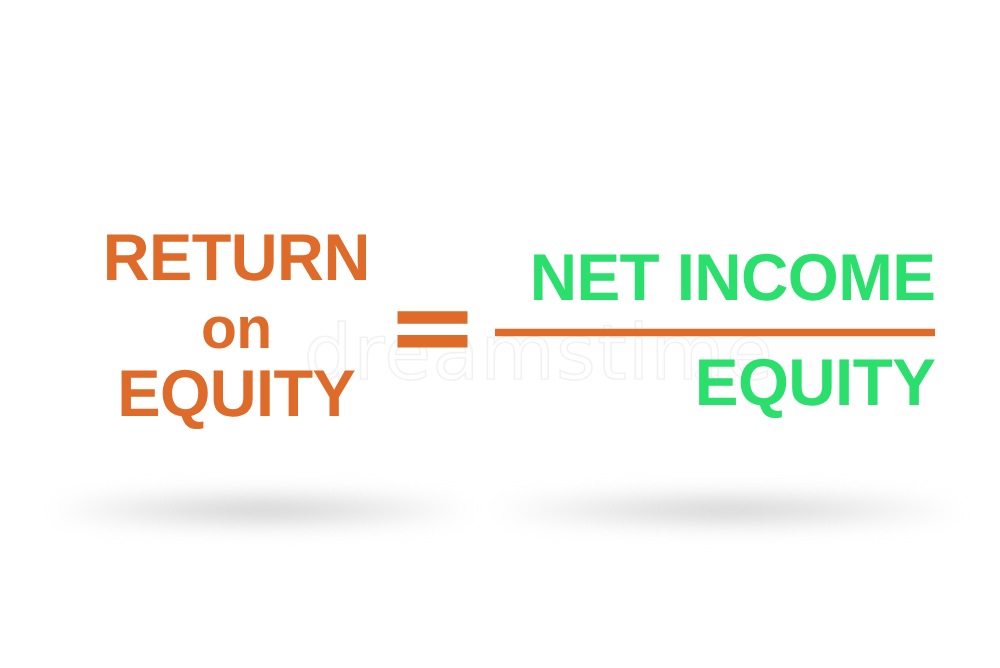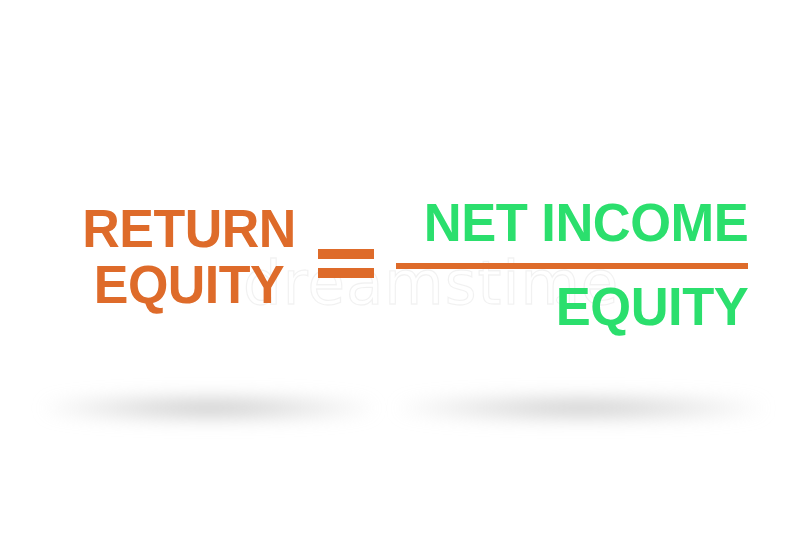--- a/index.html
+++ b/index.html
@@ -73,21 +73,21 @@
     height: 6px;
     border-radius: 50%;
     border: 1.2px solid rgba(0,0,0,0.06);
     pointer-events: none;
   }
 
   
   .lhs {
     position: absolute;
     left: 58px;
-    top: 201px;
+    top: 179px;
     width: 262px;
     text-align: center;
   }
   .lhs-line {
     color: #DE6B2A;
     font-weight: bold;
     font-family: "Liberation Sans", sans-serif;
     letter-spacing: -0.5px;
     white-space: nowrap;
   }
@@ -162,20 +162,21 @@
 <div id="canvas">
 
   <div class="shadow shadow-left"></div>
   <div class="shadow shadow-right"></div>
 
   <div class="watermark">dreamstime</div>
   <div class="watermark-dot"></div>
 
   <div class="lhs">
     <div class="lhs-line lhs-return">RETURN</div>
+    <div class="lhs-line lhs-on">on</div>
     <div class="lhs-line lhs-equity">EQUITY</div>
   </div>
 
   <div class="equals">
     <div class="equals-bar equals-bar-top"></div>
     <div class="equals-bar equals-bar-bottom"></div>
   </div>
 
   <div class="rhs">
     <div class="rhs-line rhs-numerator">NET INCOME</div>

